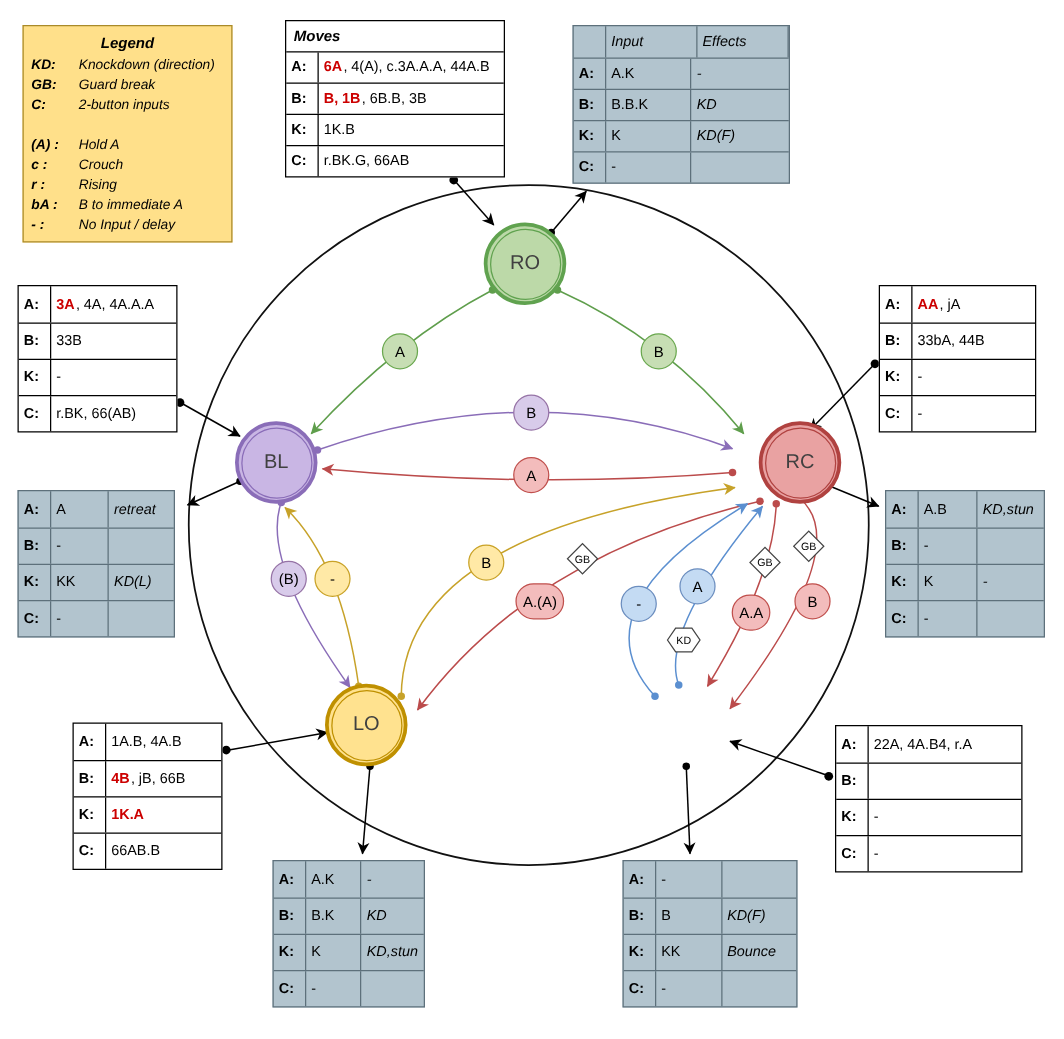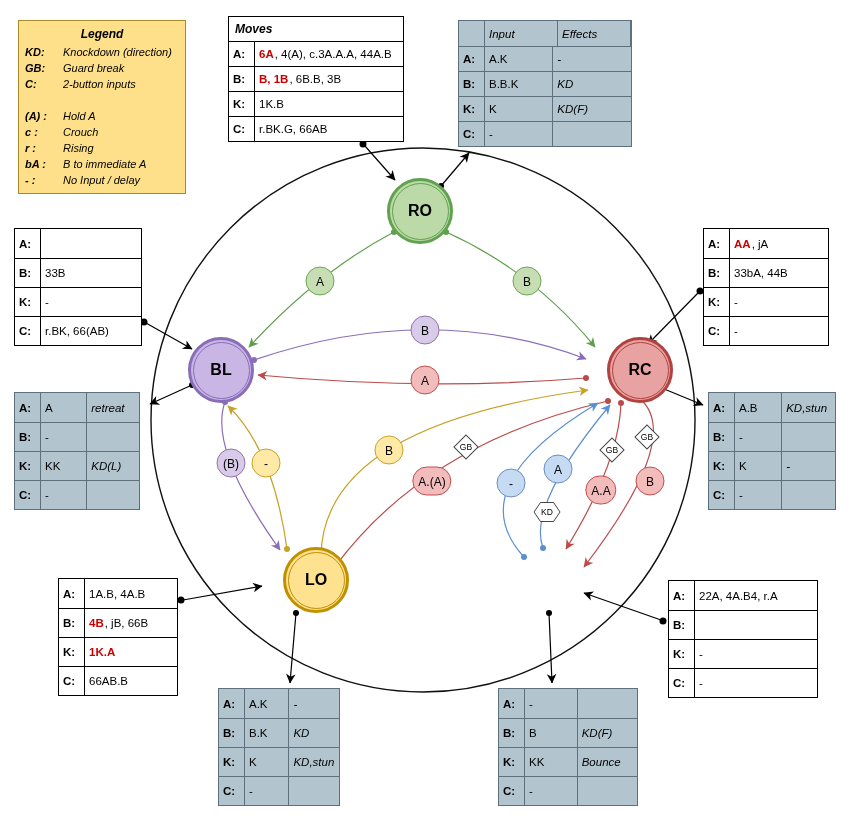--- a/index.html
+++ b/index.html
@@ -30,21 +30,21 @@
   .legend{position:absolute;left:18px;top:20px;width:168px;background:#ffe08a;border:1px solid #a98a2a;padding:3px 6px 5px;font-size:11px;z-index:4}
   .legend .tbl-title{height:20px;justify-content:center;padding:0;font-size:12px}
   .legend .tbl-row{height:16px;border-top:none}
   .legend .cell{padding:0;overflow:visible}
   .legend .term-cell{width:38px;flex:none;font-weight:bold;font-style:italic}
   .legend .desc-cell{flex:1;font-style:italic}
 
   
   .node{position:absolute;width:66px;height:66px;border-radius:50%;border:3px solid;display:flex;align-items:center;justify-content:center;z-index:3}
   .node-ring{position:absolute;inset:1.5px;border:1.5px solid;border-radius:50%}
-  .node-label{position:relative;font-weight:bold;font-size:16px;color:#000000}
+  .node-label{position:relative;font-weight:normal;font-size:16px;color:#404040}
   .n-green{background:#bcd9a8;border-color:#60a24f}.n-green .node-ring{border-color:#60a24f}
   .n-purple{background:#c9b6e4;border-color:#8a6db8}.n-purple .node-ring{border-color:#8a6db8}
   .n-red{background:#e9a2a2;border-color:#b04240}.n-red .node-ring{border-color:#b04240}
   .n-yellow{background:#ffe28f;border-color:#bf9000}.n-yellow .node-ring{border-color:#bf9000}
   .n-blue{background:#aac9ef;border-color:#5585c0}.n-blue .node-ring{border-color:#5585c0}
 
   
   .tlabel{position:absolute;transform:translate(-50%,-50%);min-width:29px;height:29px;padding:0 5px;border-radius:16px;border:1.5px solid;display:flex;align-items:center;justify-content:center;font-size:12px;z-index:2}
   .t-green{background:#c7deb4;border-color:#6aa84f}
   .t-purple{background:#d8cbea;border-color:#9673a6}
@@ -255,20 +255,24 @@
       </div>
       <div class="tbl-row">
         <div class="cell label-cell">C:</div>
         <div class="cell input-cell">-</div>
         <div class="cell effect-cell"></div>
       </div>
     </div>
   <div class="tbl tall" style="left:14px;top:228px;width:128px">
       <div class="tbl-row">
         <div class="cell label-cell">A:</div>
+        <div class="cell value-cell">
+          <span class="red-move">3A</span>
+          <span>, 4A, 4A.A.A</span>
+        </div>
       </div>
       <div class="tbl-row">
         <div class="cell label-cell">B:</div>
         <div class="cell value-cell">
           <span>33B</span>
         </div>
       </div>
       <div class="tbl-row">
         <div class="cell label-cell">K:</div>
         <div class="cell value-cell">
@@ -453,21 +457,21 @@
       <span class="node-label">RO</span>
     </div>
   <div class="node n-purple" style="left:188px;top:337px">
       <div class="node-ring"></div>
       <span class="node-label">BL</span>
     </div>
   <div class="node n-red" style="left:607px;top:337px">
       <div class="node-ring"></div>
       <span class="node-label">RC</span>
     </div>
-  <div class="node n-yellow" style="left:283px;top:547px">
+  <div class="node n-yellow" style="left:260px;top:547px">
       <div class="node-ring"></div>
       <span class="node-label">LO</span>
     </div>
 
   <div class="tlabel t-green" style="left:320px;top:281px">A</div>
   <div class="tlabel t-green" style="left:527px;top:281px">B</div>
   <div class="tlabel t-purple" style="left:425px;top:330px">B</div>
   <div class="tlabel t-red" style="left:425px;top:380px">A</div>
   <div class="tlabel t-purple" style="left:231px;top:463px">(B)</div>
   <div class="tlabel t-yellow" style="left:266px;top:463px">-</div>

